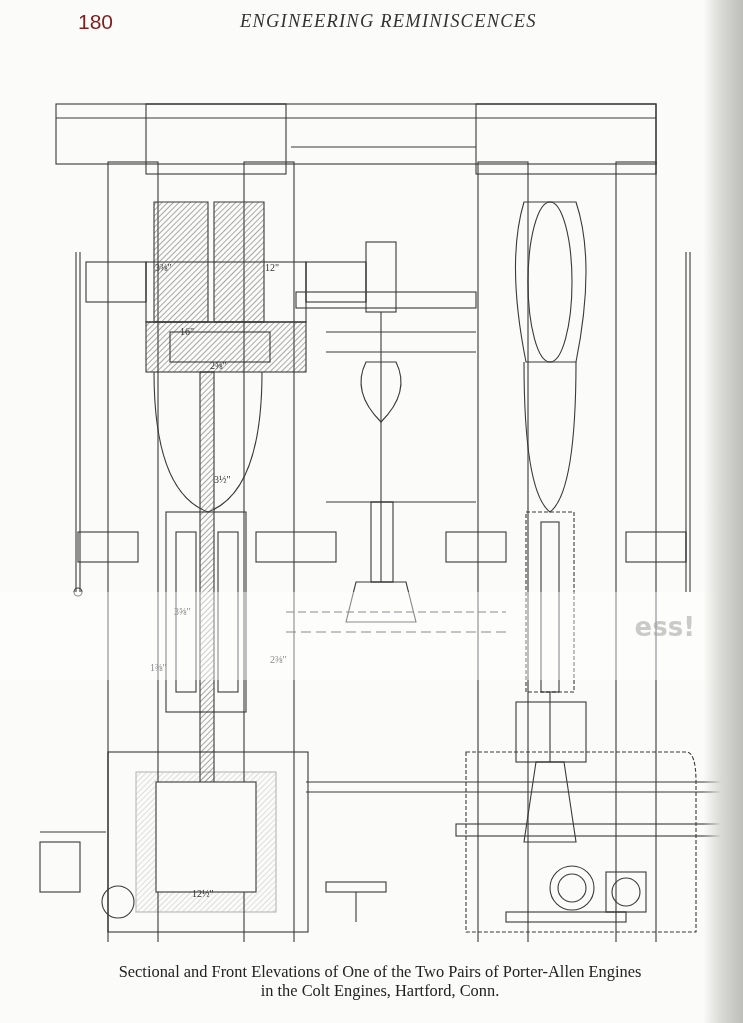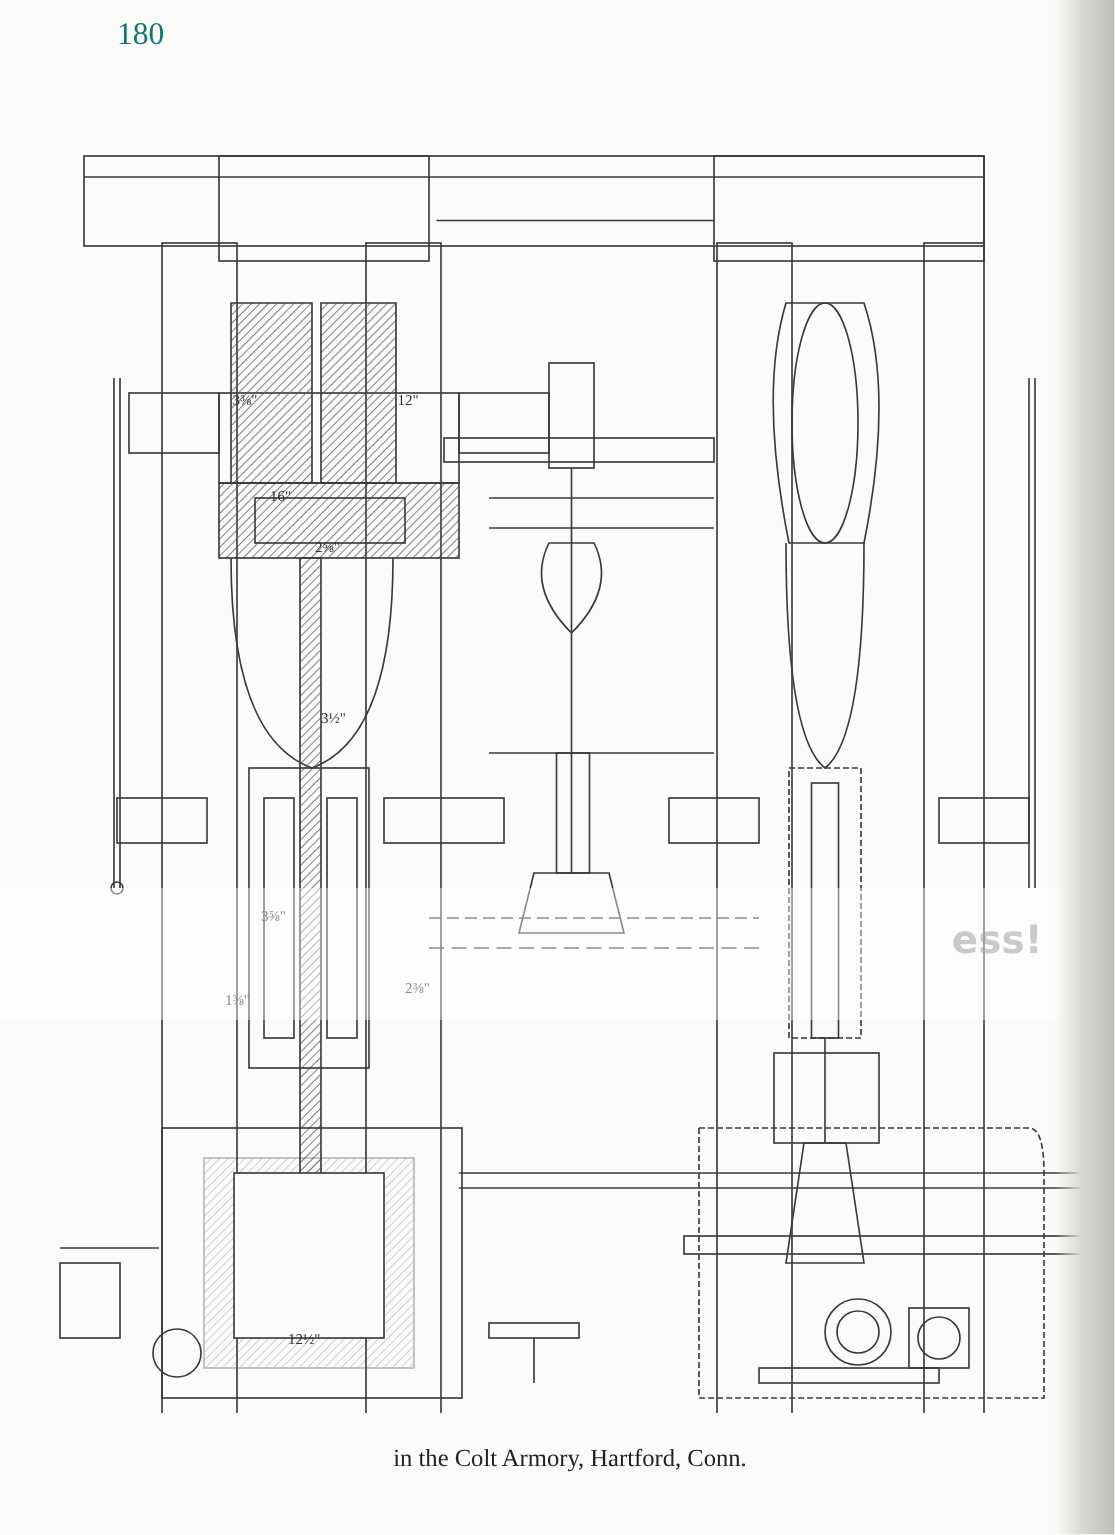--- a/index.html
+++ b/index.html
@@ -12,22 +12,22 @@
   .page-edge {
     position:absolute; top:0; right:0; width:40px; height:1023px;
     background:linear-gradient(to right, rgba(251,251,249,0) 0%, #d9d9d6 45%, #bdbdba 100%);
     pointer-events:none;
   }
   .header {
     position:absolute; top:8px; left:0; width:743px; height:30px;
   }
   .page-number {
     position:absolute; left:78px; top:2px;
-    font-family:Liberation Serif, serif;
-    font-size:21px; color:#0f766e;
+    font-family:Liberation Sans, sans-serif;
+    font-size:21px; color:#7f1d1d;
   }
   .running-head {
     position:absolute; left:240px; top:3px;
     font-family:"Liberation Serif", "DejaVu Serif", serif;
     font-style:italic; font-size:18.5px; letter-spacing:1.2px; color:#333;
   }
   .figure {
     position:absolute; left:36px; top:62px; width:690px; height:880px;
   }
   .figure svg { width:690px; height:880px; display:block; }
@@ -48,20 +48,21 @@
   .dim {
     position:absolute; font-family:"Liberation Serif", "DejaVu Serif", serif;
     font-size:10px; color:#333; background:transparent;
   }
 </style>
 </head>
 <body>
 
 <div class="header">
   <span class="page-number">180</span>
+  <span class="running-head">ENGINEERING REMINISCENCES</span>
 </div>
 
 <div class="figure">
   <svg viewBox="0 0 690 880" xmlns="http://www.w3.org/2000/svg">
     <defs>
       <pattern id="hatch" width="4" height="4" patternUnits="userSpaceOnUse" patternTransform="rotate(45)">
         <line x1="0" y1="0" x2="0" y2="4" stroke="#555" stroke-width="1"></line>
       </pattern>
     </defs>
     <g fill="none" stroke="#3a3a3a" stroke-width="1.1">
@@ -160,16 +161,17 @@
 <span class="dim" style="left:174px; top:606px;">3⅝"</span>
 <span class="dim" style="left:150px; top:662px;">1⅜"</span>
 <span class="dim" style="left:270px; top:654px;">2⅜"</span>
 <span class="dim" style="left:192px; top:888px;">12½"</span>
 <span class="dim" style="left:180px; top:326px;">16"</span>
 
 <div class="watermark-band"></div>
 <span class="watermark-text">ess!</span>
 
 <div class="caption">
-  <div>in the Colt Armory, Hartford, Conn.</div>
+  <div>Sectional and Front Elevations of One of the Two Pairs of Porter-Allen Engines</div>
+  <div>in the Colt Engines, Hartford, Conn.</div>
 </div>
 
 <div class="page-edge"></div>
 
 </body></html>

